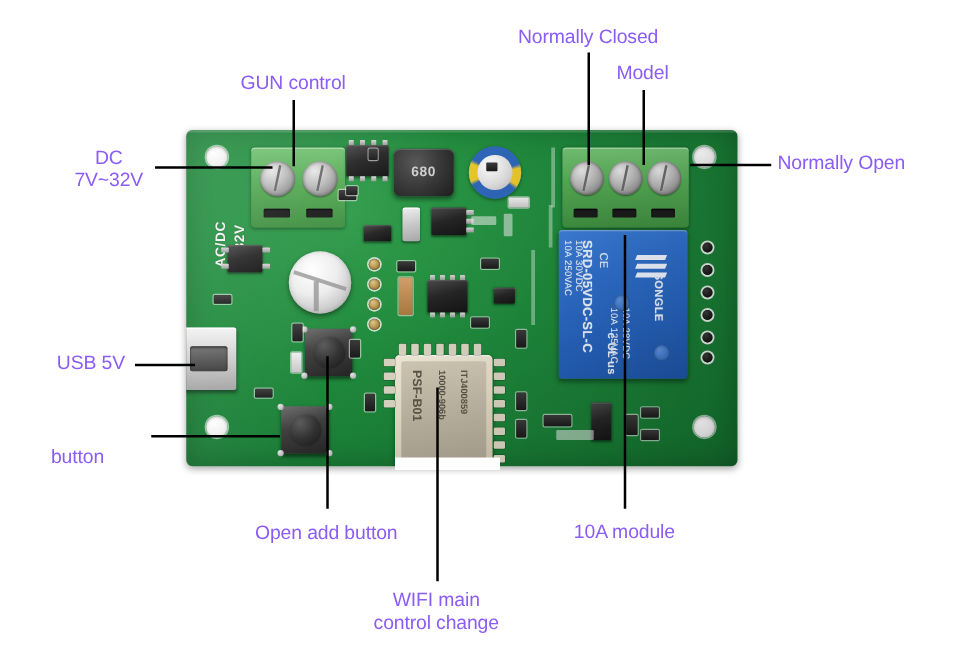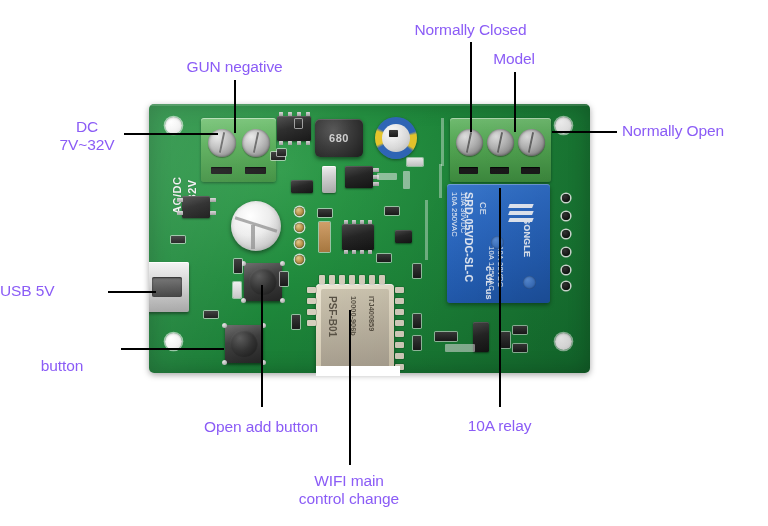--- a/index.html
+++ b/index.html
@@ -18,21 +18,21 @@
   .lbl{
     position:absolute;
     font-size:15.5px;
     line-height:1.18;
     color:#8b5cf6;
     white-space:pre;
     letter-spacing:-0.1px;
     font-weight:400;
   }
   .lbl.c{text-align:center;}
-  .lbl.r{text-align:left;}
+  .lbl.r{text-align:right;}
   .lbl.l{text-align:left;}
 
   
   .ld{position:absolute;background:#000;}
   .ld.h{height:1.6px;}
   .ld.v{width:1.6px;}
 
   
   .pcb{
     position:absolute;
@@ -443,35 +443,35 @@
   <div class="ld h" style="left:108px;top:291px;width:48px;"></div>
 
   <div class="ld h" style="left:121px;top:348px;width:103px;"></div>
 
   <div class="ld v" style="left:261px;top:285px;height:122px;"></div>
 
   <div class="ld v" style="left:349px;top:310px;height:155px;"></div>
 
   <div class="ld v" style="left:499px;top:188px;height:219px;"></div>
 
-  <div class="lbl c" style="left:157px;top:58px;width:155px;">GUN negative</div>
+  <div class="lbl c" style="left:157px;top:58px;width:155px;">GUN control</div>
 
   <div class="lbl c" style="left:52px;top:118px;width:70px;">DC</div>
   <div class="lbl c" style="left:44px;top:136px;width:86px;">7V~32V</div>
 
   <div class="lbl c" style="left:378px;top:21px;width:185px;">Normally Closed</div>
 
   <div class="lbl c" style="left:444px;top:50px;width:140px;">Model</div>
 
   <div class="lbl l" style="left:622px;top:122px;width:150px;">Normally Open</div>
 
   <div class="lbl r" style="left:0px;top:282px;width:100px;">USB 5V</div>
 
   <div class="lbl c" style="left:8px;top:357px;width:108px;">button</div>
 
   <div class="lbl c" style="left:186px;top:418px;width:150px;">Open add button</div>
 
   <div class="lbl c" style="left:272px;top:472px;width:154px;">WIFI main</div>
   <div class="lbl c" style="left:272px;top:490px;width:154px;">control change</div>
 
-  <div class="lbl c" style="left:441px;top:417px;width:117px;">10A relay</div>
+  <div class="lbl c" style="left:441px;top:417px;width:117px;">10A module</div>
 
 </div>
 
 </body></html>

